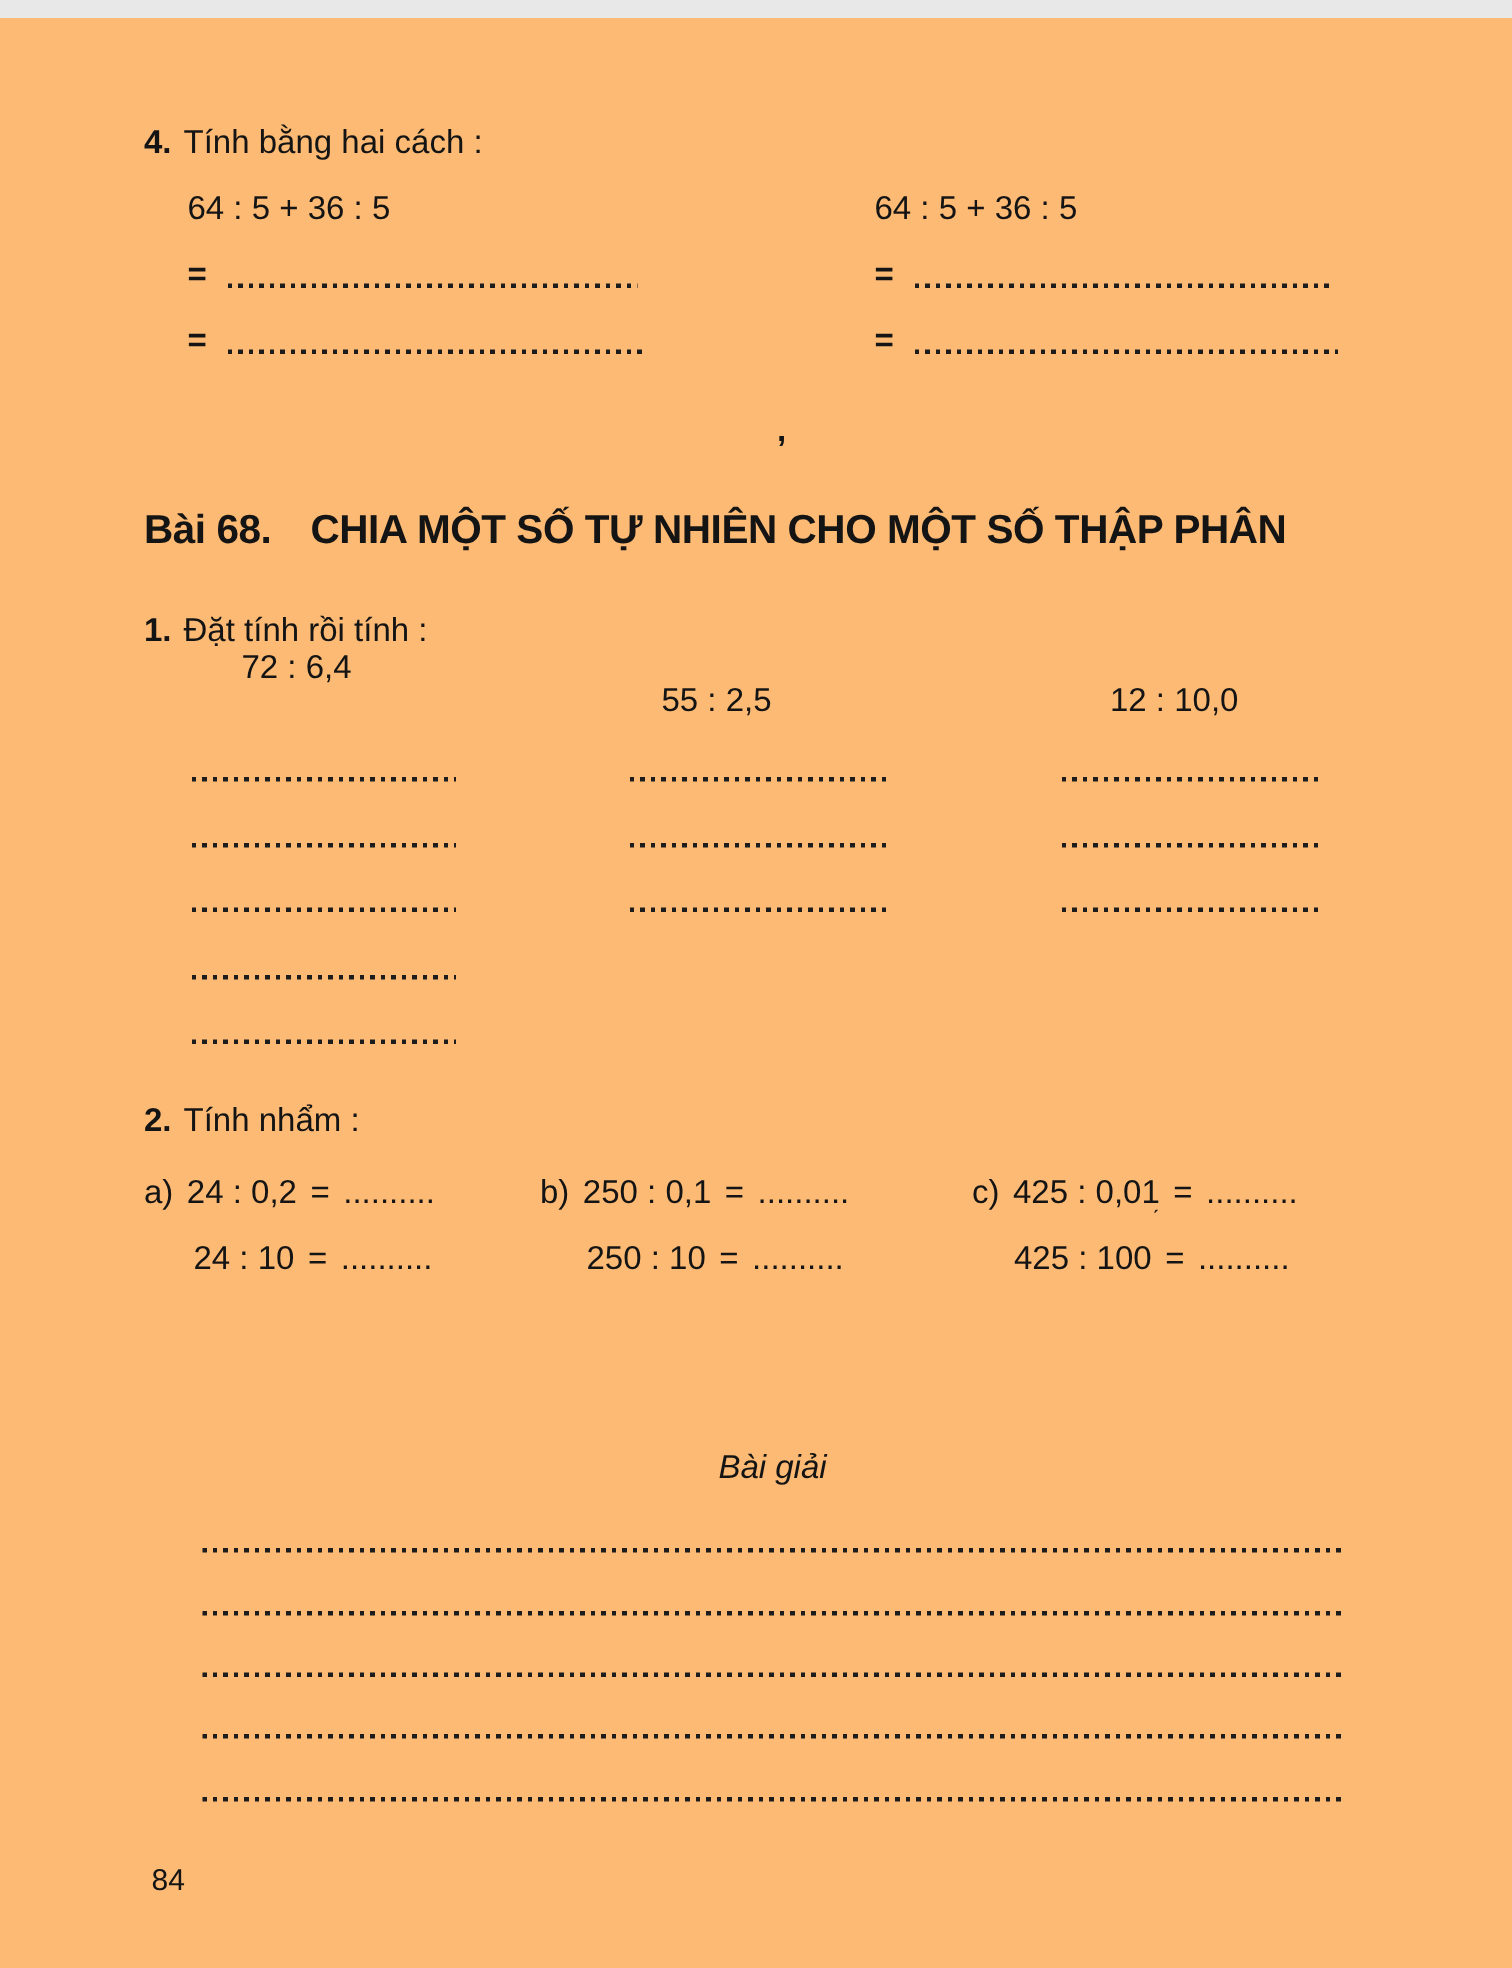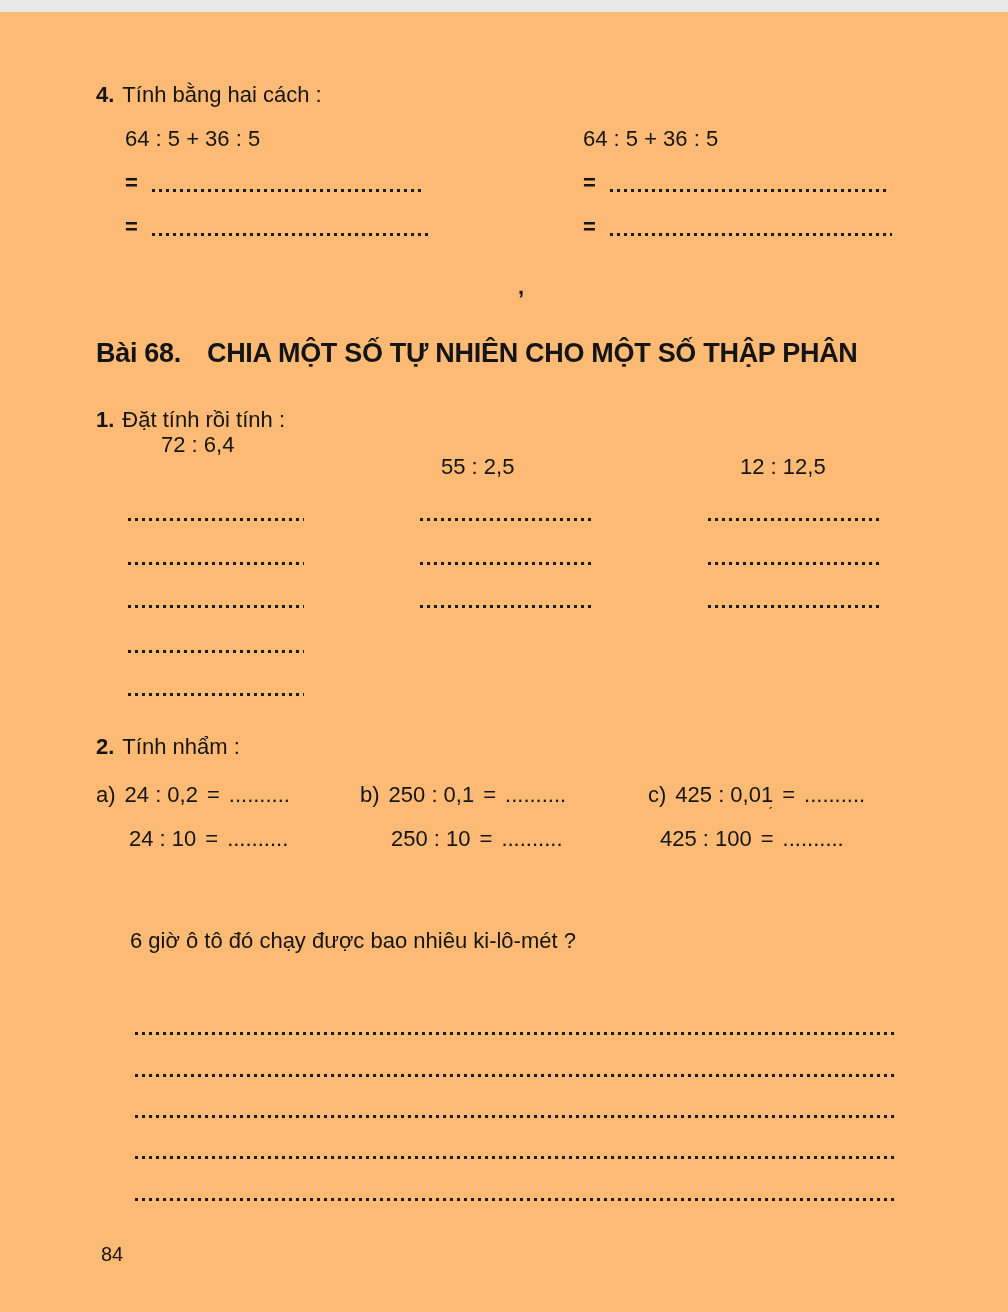--- a/index.html
+++ b/index.html
@@ -70,21 +70,21 @@
   <div class="abs heading" style="left:96px;top:326px;">
     <span>Bài 68.</span><span class="heading-title">CHIA MỘT SỐ TỰ NHIÊN CHO MỘT SỐ THẬP PHÂN</span>
   </div>
 
   <div class="abs t22" style="left:96px;top:395px;">
     <span class="num">1.</span><span>Đặt tính rồi tính :</span>
   </div>
 
   <div class="abs t22" style="left:161px;top:420px;">72 : 6,4</div>
   <div class="abs t22" style="left:441px;top:442px;">55 : 2,5</div>
-  <div class="abs t22" style="left:740px;top:442px;">12 : 12,5</div>
+  <div class="abs t22" style="left:740px;top:442px;">12 : 10,0</div>
 
   <span class="abs dots" style="left:128px;top:506px;width:176px;"></span>
   <span class="abs dots" style="left:128px;top:550px;width:176px;"></span>
   <span class="abs dots" style="left:128px;top:593px;width:176px;"></span>
   <span class="abs dots" style="left:128px;top:638px;width:176px;"></span>
   <span class="abs dots" style="left:128px;top:681px;width:176px;"></span>
 
   <span class="abs dots" style="left:420px;top:506px;width:172px;"></span>
   <span class="abs dots" style="left:420px;top:550px;width:172px;"></span>
   <span class="abs dots" style="left:420px;top:593px;width:172px;"></span>
@@ -121,28 +121,28 @@
   <div class="abs t22 mental-item" style="left:129px;top:814px;">
     <span>24 : 10</span>
     <span>=</span>
     <span>..........</span>
   </div>
   <div class="abs t22 mental-item" style="left:391px;top:814px;">
     <span>250 : 10</span>
     <span>=</span>
     <span>..........</span>
   </div>
-  <div class="abs t22 mental-item" style="left:660px;top:814px;justify-content:center;">
+  <div class="abs t22 mental-item" style="left:676px;top:814px;justify-content:center;">
     <span>425 : 100</span>
     <span>=</span>
     <span>..........</span>
   </div>
 
-  <div class="abs t22" style="left:130px;top:916px;white-space:nowrap;">6 giờ ô tô đó chạy được bao nhiêu ki-lô-mét ?</div>
 
+  <div class="abs t22 italic solution-title" style="left:135px;top:953px;">Bài giải</div>
 
   <span class="abs dots" style="left:135px;top:1020px;width:760px;"></span>
   <span class="abs dots" style="left:135px;top:1062px;width:760px;"></span>
   <span class="abs dots" style="left:135px;top:1103px;width:760px;"></span>
   <span class="abs dots" style="left:135px;top:1144px;width:760px;"></span>
   <span class="abs dots" style="left:135px;top:1186px;width:760px;"></span>
 
   <div class="abs t24" style="left:101px;top:1230px;">84</div>
 
 </div>

